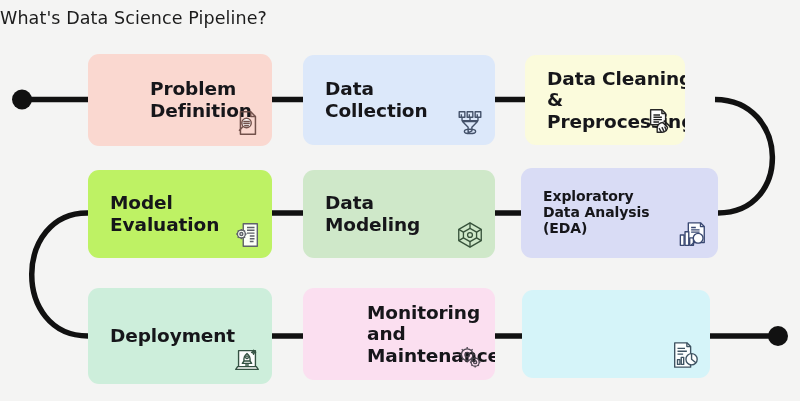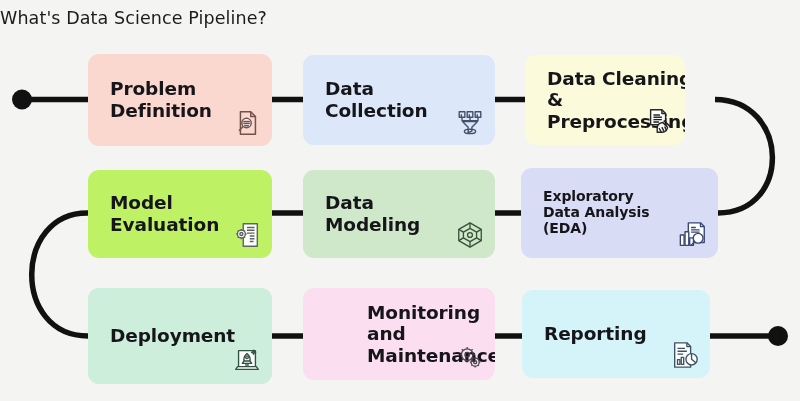--- a/index.html
+++ b/index.html
@@ -71,21 +71,21 @@
       <path d="M88,213 C 14,212 12,336 88,336"></path>
 
       <line x1="272" y1="336" x2="303" y2="336"></line>
       <line x1="495" y1="336" x2="522" y2="336"></line>
       <line x1="710" y1="336" x2="778" y2="336"></line>
     </g>
     <circle cx="22" cy="99.5" r="10" fill="#111111"></circle>
     <circle cx="778" cy="336" r="10" fill="#111111"></circle>
   </svg>
 
-  <div class="node" style="left: 88px; top: 54px; width: 184px; height: 92px; background: rgb(250, 216, 208);">
+  <div class="node" style="left: 88px; top: 54px; width: 184px; height: 92px; background: rgb(250, 216, 208); padding-left: 40px;">
     <span class="label">Problem
 Definition</span>
     <span class="icon">
       <svg viewBox="0 0 32 32">
           <g fill="none" stroke="#6b4a44" stroke-width="1.6" stroke-linejoin="round">
         <path d="M9 4h11l5 5v19H9z"></path>
             <path d="M20 4v5h5"></path>
         <circle cx="15.5" cy="16" r="5" fill="#fff"></circle>
         <path d="M11.8 19.8 7.5 24.2"></path>
         <path d="M12 14.3h7M12 16.6h7M13 18.9h5"></path>
@@ -209,21 +209,20 @@
         <path d="M13 5.2v2.1M13 19.7v2.1M4.8 13.5h2.1M19.1 13.5h2.1M7.2 7.7l1.5 1.5M17.3 17.8l1.5 1.5M18.8 7.7l-1.5 1.5M8.7 17.8l-1.5 1.5"></path>
         <circle cx="21.5" cy="21.5" r="4.3"></circle>
             <circle cx="21.5" cy="21.5" r="1.6"></circle>
         <path d="M21.5 15.9v1.4M21.5 25.7v1.4M15.9 21.5h1.4M25.7 21.5h1.4M17.6 17.6l1 1M25.4 25.4l-1-1M25.4 17.6l-1 1M17.6 25.4l1-1"></path>
       </g>
         </svg>
     </span>
   </div>
 
   <div class="node" style="left: 522px; top: 290px; width: 188px; height: 88px; background: rgb(213, 244, 249);">
-    <span class="label">Reporting</span>
     <span class="icon">
       <svg viewBox="0 0 32 32">
           <g fill="none" stroke="#364a5a" stroke-width="1.45" stroke-linejoin="round">
         <path d="M5 3h13l4 4v22H5z" fill="#fff"></path>
             <path d="M18 3v4h4"></path>
         <path d="M8 9h8M8 12h10M8 15h6"></path>
         <rect x="8" y="21" width="2.6" height="5" fill="#fff"></rect>
         <rect x="12" y="18.5" width="2.6" height="7.5" fill="#fff"></rect>
         <circle cx="23" cy="20.5" r="6" fill="#fff"></circle>
         <path d="M23 14.5v6l4.6 3.8"></path>

